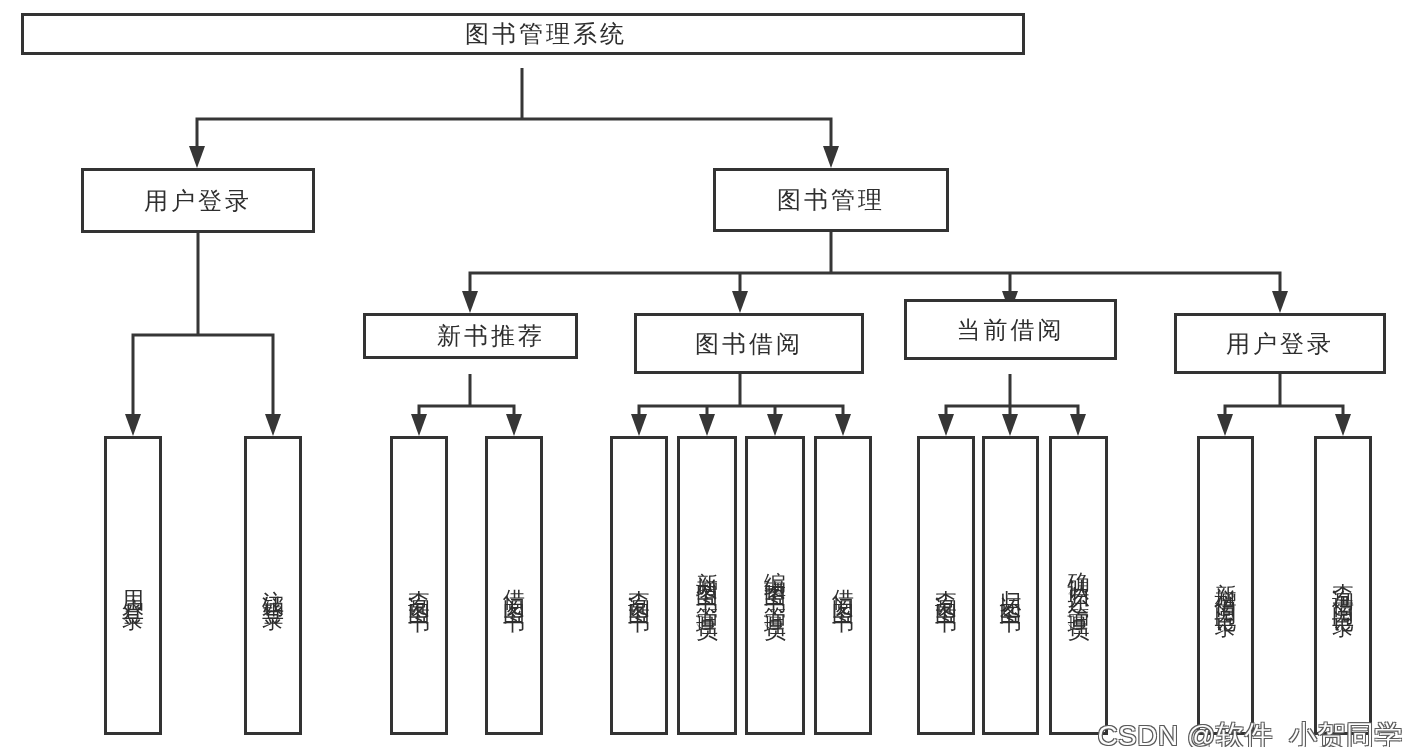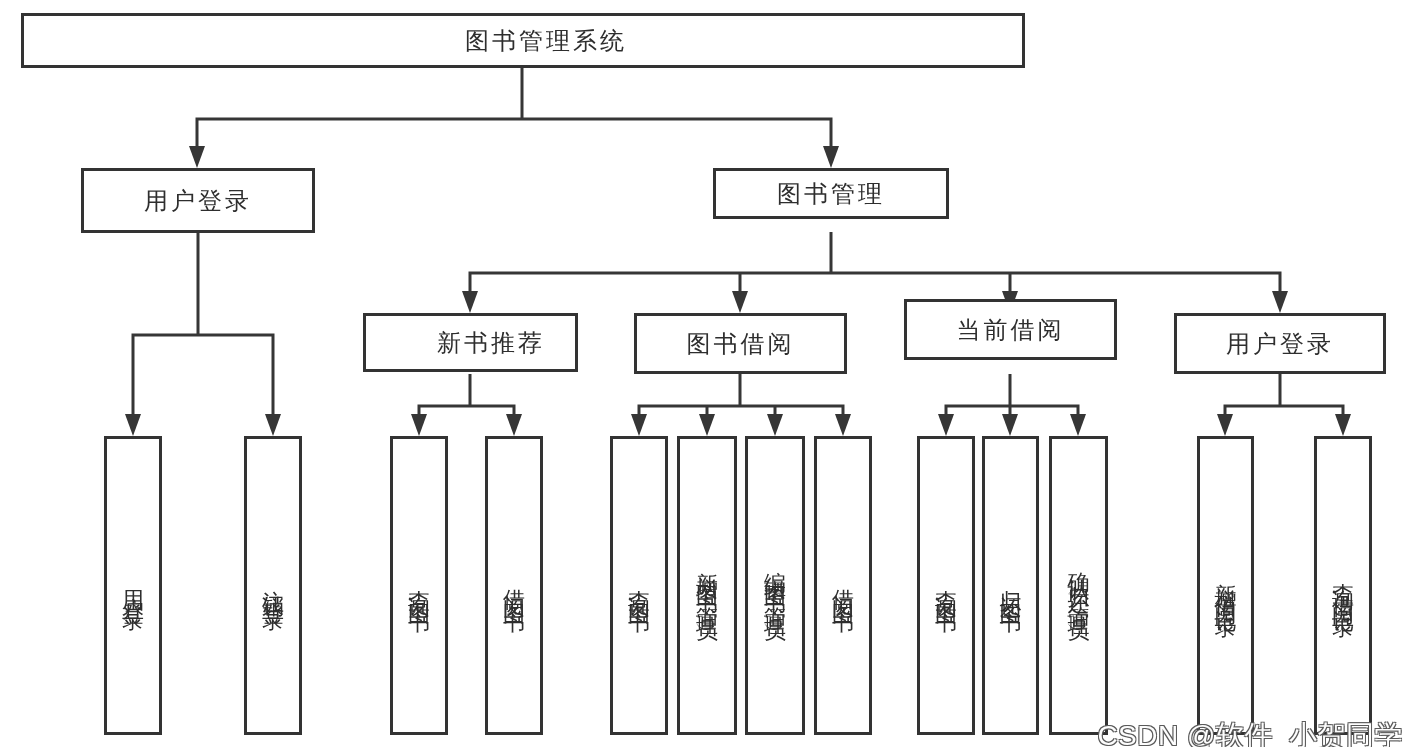--- a/index.html
+++ b/index.html
@@ -47,25 +47,25 @@
     justify-content: center;
   }
   .vtext {
     writing-mode: vertical-rl;
     text-orientation: mixed;
     font-size: 22px;
     letter-spacing: 7px;
     line-height: 1;
     color: #2e2e2e;
   }
-  #root-box   { left: 21px;   top: 13px;  width: 1004px; height: 55px; padding-left: 46px; }
+  #root-box   { left: 21px;   top: 13px;  width: 1004px; height: 42px; padding-left: 46px; }
   #l1-user    { left: 81px;   top: 168px; width: 234px;  height: 65px; }
-  #l1-mgmt    { left: 713px;  top: 168px; width: 236px;  height: 51px; }
-  #l2-newbook { left: 363px;  top: 313px; width: 215px;  height: 59px; padding-left: 41px; }
-  #l2-borrow  { left: 634px;  top: 313px; width: 213px;  height: 61px; align-items: center; }
+  #l1-mgmt    { left: 713px;  top: 168px; width: 236px;  height: 64px; }
+  #l2-newbook { left: 363px;  top: 313px; width: 215px;  height: 46px; padding-left: 41px; }
+  #l2-borrow  { left: 634px;  top: 313px; width: 230px;  height: 61px; align-items: center; }
   #l2-current { left: 904px;  top: 299px; width: 213px;  height: 61px; }
   #l2-record  { left: 1174px; top: 313px; width: 212px;  height: 61px; }
   #leaf-u1 { left: 104px;  width: 58px; }
   #leaf-u2 { left: 244px;  width: 58px; }
   #leaf-n1 { left: 390px;  width: 58px; }
   #leaf-n2 { left: 485px;  width: 58px; }
   #leaf-b1 { left: 610px;  width: 58px; }
   #leaf-b2 { left: 677px;  width: 60px; }
   #leaf-b3 { left: 745px;  width: 60px; }
   #leaf-b4 { left: 814px;  width: 58px; }

